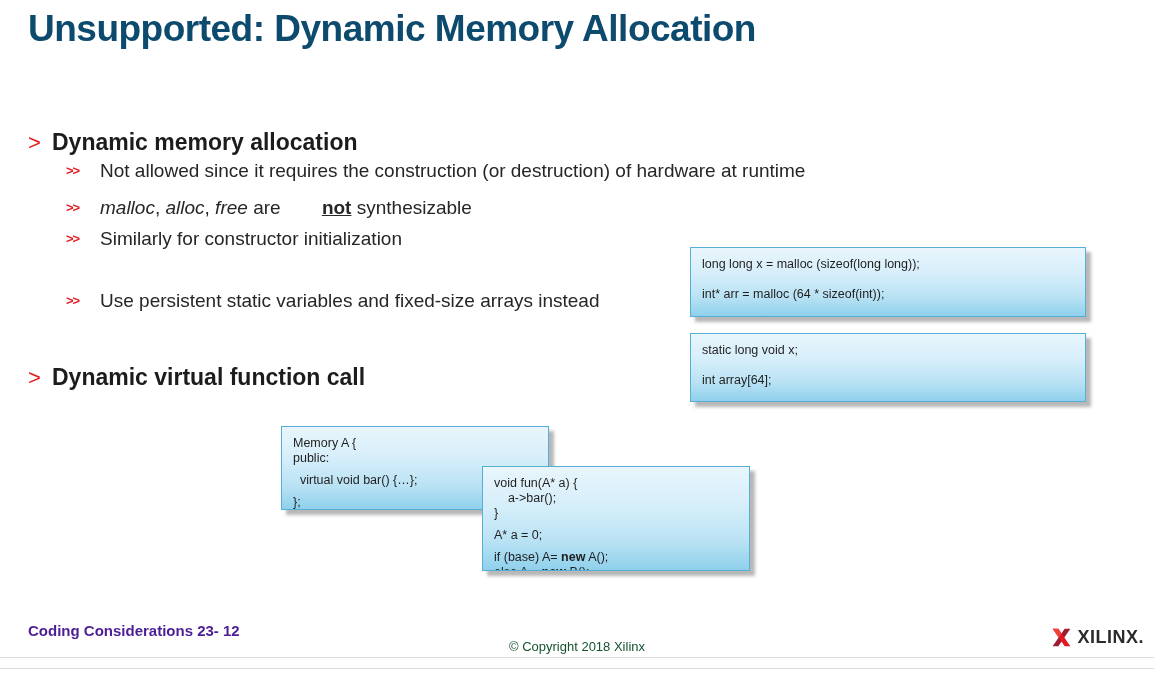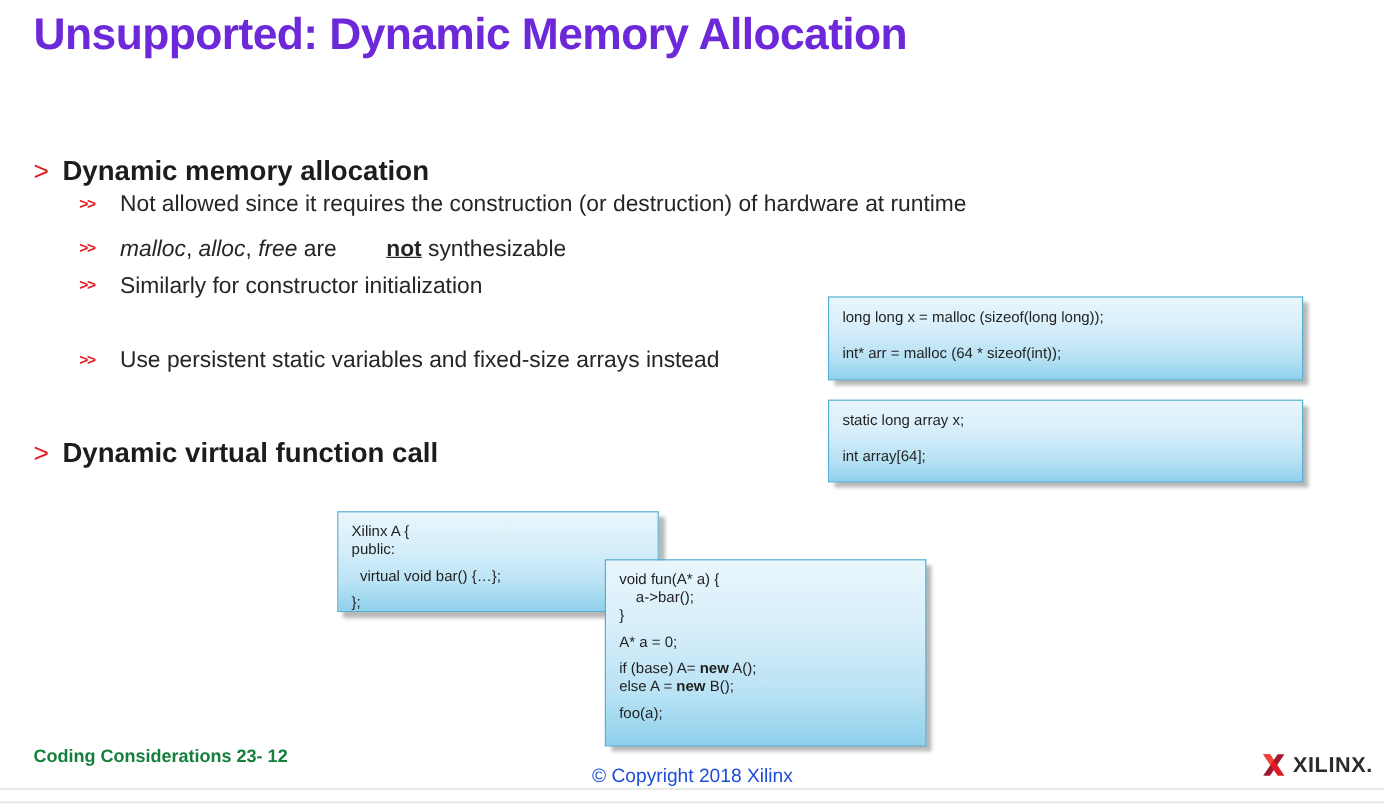--- a/index.html
+++ b/index.html
@@ -8,21 +8,21 @@
     width:1154px;height:676px;
     background:#ffffff;
     overflow:hidden;
     font-family:"Liberation Sans", sans-serif;
     color:#222;
   }
   
   .title{
     position:absolute;left:28px;top:8px;
     font-size:37px;font-weight:bold;letter-spacing:-0.5px;
-    color:#6d28d9;white-space:nowrap;
+    color:#0c4a6e;white-space:nowrap;
   }
   
   .bullet{position:absolute;white-space:nowrap;}
   .bullet .marker{color:#e31b22;display:inline-block;}
   .lvl1{left:28px;font-size:23px;font-weight:bold;color:#1c1c1c;}
   .lvl1 .marker{font-weight:normal;font-size:22px;width:24px;}
   .lvl2{left:66px;font-size:19px;font-weight:normal;color:#262626;}
   .lvl2 .marker{font-weight:bold;font-size:13px;letter-spacing:-1px;width:34px;vertical-align:2px;}
   .b-row-0{top:129px;}
   .b-row-1{top:160px;}
@@ -43,29 +43,29 @@
     font-size:12.5px;line-height:15px;color:#1f1f1f;
     box-sizing:border-box;overflow:hidden;
     white-space:pre;
   }
   .code-line{height:15px;}
   .code-blank-s{height:7px;}
   .code-blank-l{height:15px;}
   .cb1{left:690px;top:215px;width:396px;height:70px;margin-top:32px;}
   .cb2{left:690px;top:333px;width:396px;height:69px;}
   .cb3{left:281px;top:426px;width:268px;height:84px;z-index:1;}
-  .cb4{left:504px;top:466px;width:268px;height:156px;z-index:2;}
+  .cb4{left:482px;top:466px;width:268px;height:105px;z-index:2;}
   
   .footer-left{
     position:absolute;left:28px;top:622px;
-    font-size:15px;font-weight:bold;color:#15803d;white-space:nowrap;
+    font-size:15px;font-weight:bold;color:#4c1d95;white-space:nowrap;
   }
   .footer-center{
     position:absolute;left:0;right:0;top:639px;
-    text-align:center;font-size:16px;color:#1d4ed8;
+    text-align:center;font-size:13px;color:#14532d;
   }
   .brand{
     position:absolute;right:10px;top:626px;
     display:flex;align-items:center;gap:5px;height:22px;
   }
   .brand-text{
     font-size:18px;font-weight:bold;color:#2b2b2b;letter-spacing:0.5px;
     font-family:"Liberation Sans",sans-serif;
   }
   .hline{position:absolute;left:0;width:1154px;height:1px;background:#dcdcdc;}
@@ -92,22 +92,22 @@
     <span class="marker">&gt;&gt;</span><span><span>Use persistent static variables and fixed-size arrays instead</span></span>
   </div>
   <div class="bullet lvl2 b-row-3">
     <span class="marker">&gt;&gt;</span><span><span>Similarly for constructor initialization</span></span>
   </div>
   <div class="bullet lvl1 b-row-5">
     <span class="marker">&gt;</span><span><span>Dynamic virtual function call</span></span>
   </div>
 
   <div class="codebox cb1"><div class="code-line"><span>long long x = malloc (sizeof(long long));</span></div><div class="code-blank-l"></div><div class="code-line"><span>int* arr = malloc (64 * sizeof(int));</span></div></div>
-  <div class="codebox cb2"><div class="code-line"><span>static long array x;</span></div><div class="code-blank-l"></div><div class="code-line"><span>int array[64];</span></div></div>
-  <div class="codebox cb3"><div class="code-line"><span>Xilinx A {</span></div><div class="code-line"><span>public:</span></div><div class="code-blank-s"></div><div class="code-line"><span>  virtual void bar() {…};</span></div><div class="code-blank-s"></div><div class="code-line"><span>};</span></div></div>
+  <div class="codebox cb2"><div class="code-line"><span>static long void x;</span></div><div class="code-blank-l"></div><div class="code-line"><span>int array[64];</span></div></div>
+  <div class="codebox cb3"><div class="code-line"><span>Memory A {</span></div><div class="code-line"><span>public:</span></div><div class="code-blank-s"></div><div class="code-line"><span>  virtual void bar() {…};</span></div><div class="code-blank-s"></div><div class="code-line"><span>};</span></div></div>
   <div class="codebox cb4"><div class="code-line"><span>void fun(A* a) {</span></div><div class="code-line"><span>    a-&gt;bar();</span></div><div class="code-line"><span>}</span></div><div class="code-blank-s"></div><div class="code-line"><span>A* a = 0;</span></div><div class="code-blank-s"></div><div class="code-line"><span>if (base) A= </span><span class="sb">new</span><span> A();</span></div><div class="code-line"><span>else A = </span><span class="sb">new</span><span> B();</span></div><div class="code-blank-s"></div><div class="code-line"><span>foo(a);</span></div></div>
 
   <div class="footer-left">Coding Considerations 23- 12</div>
   <div class="footer-center">© Copyright 2018 Xilinx</div>
 
   <div class="brand">
     <span style="display:inline-block;width:21px;height:19px;">
       <svg width="21" height="19" viewBox="0 0 32 30" xmlns="http://www.w3.org/2000/svg">
         <path d="M30 1 L21 1 L2 29 L11 29 Z" fill="#9e1b32"></path>
         <path d="M2 1 L11 1 L30 29 L21 29 Z" fill="#e01a22"></path>

